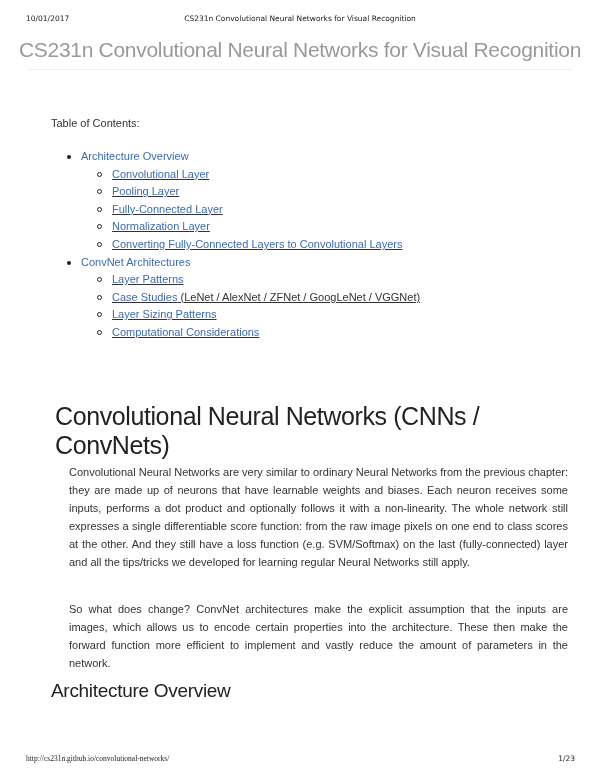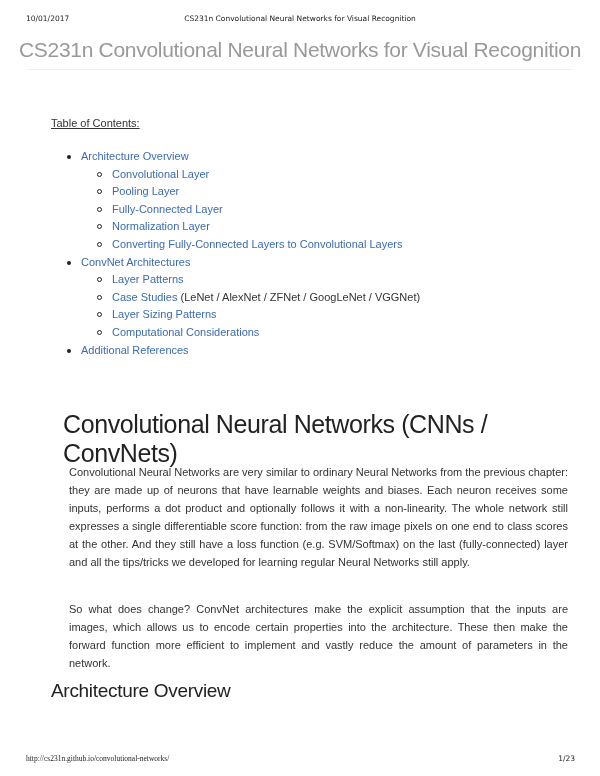--- a/index.html
+++ b/index.html
@@ -5,32 +5,32 @@
   html, body { margin: 0; padding: 0; background: #ffffff; }
   body { width: 600px; height: 776px; position: relative; overflow: hidden;
          font-family: "Liberation Sans", sans-serif; color: #333; }
   .print-header { position: absolute; top: 14px; left: 0; width: 600px; font-size: 7.5px;
          font-family: "DejaVu Sans", sans-serif; color: #222; }
   .print-header .date { position: absolute; left: 26px; }
   .print-header .ptitle { position: absolute; left: 0; width: 600px; text-align: center; }
   .site-title { position: absolute; top: 38px; left: 0; width: 600px; text-align: center;
          font-size: 21px; font-weight: 300; color: #999; letter-spacing: -0.3px; }
   .rule { position: absolute; top: 69px; left: 27px; width: 546px; height: 1px; background: #eeeeee; }
-  .toc-label { position: absolute; top: 117px; left: 51px; font-size: 11px; color: #333; text-decoration: underline; }
+  .toc-label { position: absolute; top: 117px; left: 51px; font-size: 11px; color: #333; }
   ul.toc { position: absolute; top: 148px; left: 51px; margin: 0; padding: 0; list-style: none;
          font-size: 11px; line-height: 17.6px; }
   ul.toc li { position: relative; padding-left: 30px; }
-  ul.toc li.sub { padding-left: 61px; }
+  ul.toc li.sub { padding-left: 61px; text-decoration: underline; }
   ul.toc li::before { content: ""; position: absolute; left: 16px; top: 7px; width: 4px; height: 4px;
          border-radius: 50%; background: #222; }
   ul.toc li.sub::before { left: 46px; top: 6px; width: 3px; height: 3px; background: transparent;
          border: 1px solid #222; }
   .toc a { color: #3b6bb3; text-decoration: none; }
   .toc .extra { color: #333; }
-  h1.main { position: absolute; top: 398px; left: 51px; margin: 12px; font-size: 25px; font-weight: 300;
+  h1.main { position: absolute; top: 398px; left: 51px; margin: 4px; font-size: 25px; font-weight: 300;
          color: #222; letter-spacing: -0.4px; }
   p.body { position: absolute; left: 51px; width: 499px; margin: 18px; font-size: 11px; line-height: 18px;
          text-align: justify; color: #333; }
   p.p1 { top: 445px; }
   p.p2 { top: 582px; }
   h2.sec { position: absolute; top: 680px; left: 51px; margin: 0; font-size: 19px; font-weight: 300;
          color: #222; letter-spacing: -0.3px; }
   .print-footer { position: absolute; top: 754px; left: 0; width: 600px; font-size: 7.5px;
          font-family: "DejaVu Sans", sans-serif; color: #222; }
   .print-footer .url { position: absolute; left: 26px; font-family: Liberation Serif, serif; }
@@ -54,21 +54,20 @@
   <li class="sub"><a href="#">Convolutional Layer</a></li>
   <li class="sub"><a href="#">Pooling Layer</a></li>
   <li class="sub"><a href="#">Fully-Connected Layer</a></li>
   <li class="sub"><a href="#">Normalization Layer</a></li>
   <li class="sub"><a href="#">Converting Fully-Connected Layers to Convolutional Layers</a></li>
   <li><a href="#">ConvNet Architectures</a></li>
   <li class="sub"><a href="#">Layer Patterns</a></li>
   <li class="sub"><a href="#">Case Studies</a><span class="extra"> (LeNet / AlexNet / ZFNet / GoogLeNet / VGGNet)</span></li>
   <li class="sub"><a href="#">Layer Sizing Patterns</a></li>
   <li class="sub"><a href="#">Computational Considerations</a></li>
-  <li><a href="#">Additional References</a></li>
 </ul>
 
 <h1 class="main">Convolutional Neural Networks (CNNs / ConvNets)</h1>
 <p class="body p1">Convolutional Neural Networks are very similar to ordinary Neural Networks from the previous chapter: they are made up of neurons that have learnable weights and biases. Each neuron receives some inputs, performs a dot product and optionally follows it with a non-linearity. The whole network still expresses a single differentiable score function: from the raw image pixels on one end to class scores at the other. And they still have a loss function (e.g. SVM/Softmax) on the last (fully-connected) layer and all the tips/tricks we developed for learning regular Neural Networks still apply.</p>
 <p class="body p2">So what does change? ConvNet architectures make the explicit assumption that the inputs are images, which allows us to encode certain properties into the architecture. These then make the forward function more efficient to implement and vastly reduce the amount of parameters in the network.</p>
 <h2 class="sec">Architecture Overview</h2>
 
 <div class="print-footer">
   <span class="url">http://cs231n.github.io/convolutional-networks/</span>
   <span class="page">1/23</span>

